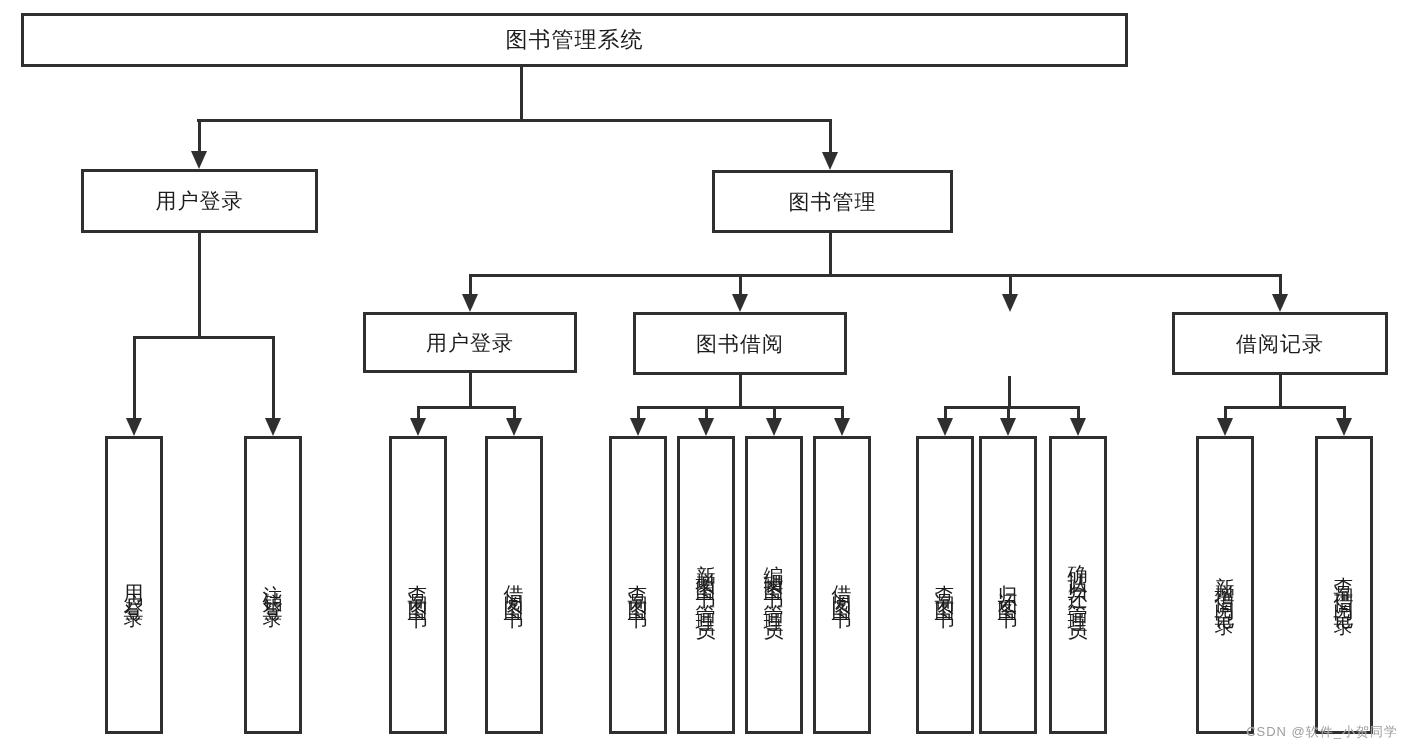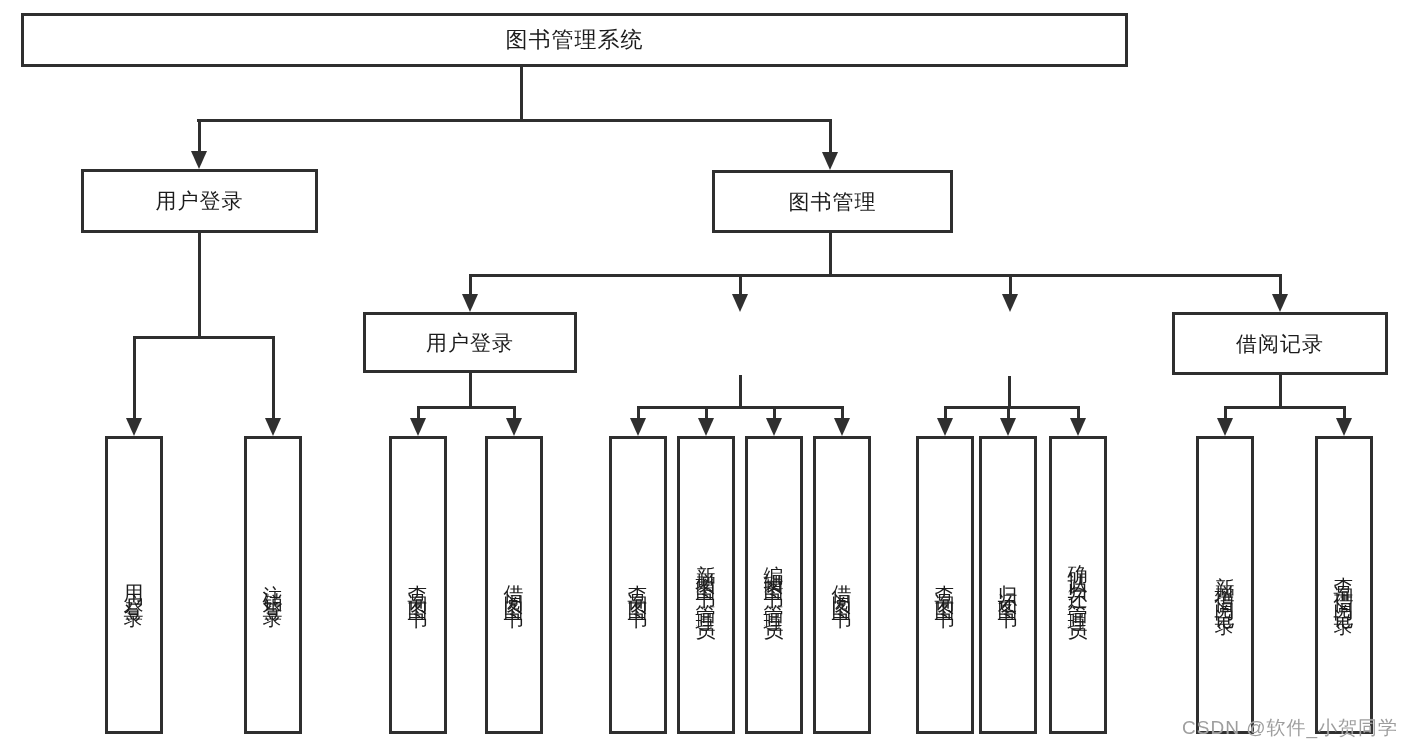--- a/index.html
+++ b/index.html
@@ -41,21 +41,21 @@
   .lv{position:absolute;width:3px;background:var(--line,#2f2f2f);z-index:1;}
   .arr{
     position:absolute;width:0;height:0;
     border-left:8px solid transparent;
     border-right:8px solid transparent;
     border-top:18px solid var(--line,#2f2f2f);
     z-index:1;
   }
   .watermark{
     position:absolute;right:7px;bottom:6px;
-    font-size:19px;color:var(--watermark,#9e9e9e);
+    font-size:13px;color:var(--watermark,#9e9e9e);
     letter-spacing:1px;z-index:5;
     text-shadow:0 0 1px rgba(255,255,255,.6);
   }
 </style>
 </head>
 <body>
 
 <div class="canvas">
 
   <div class="lv" style="left:520px;top:67px;height:54px"></div>
@@ -118,20 +118,21 @@
   <div class="arr" style="left:1336px;top:418px"></div>
 
   <div class="node" style="left:21px;top:13px;width:1107px;height:54px;font-size:22px">图书管理系统</div>
 
   <div class="node" style="left:81px;top:169px;width:237px;height:64px">用户登录</div>
 
   <div class="node" style="left:712px;top:170px;width:241px;height:63px">图书管理</div>
 
   <div class="node" style="left:363px;top:312px;width:214px;height:61px">用户登录</div>
 
+  <div class="node" style="left:633px;top:312px;width:214px;height:63px">图书借阅</div>
 
 
   <div class="node" style="left:1172px;top:312px;width:216px;height:63px">借阅记录</div>
 
   <div class="leaf" style="left:105px;top:436px;width:58px;height:298px">
     <span class="vtext">用户登录</span>
   </div>
   <div class="leaf" style="left:244px;top:436px;width:58px;height:298px">
     <span class="vtext">注销登录</span>
   </div>

